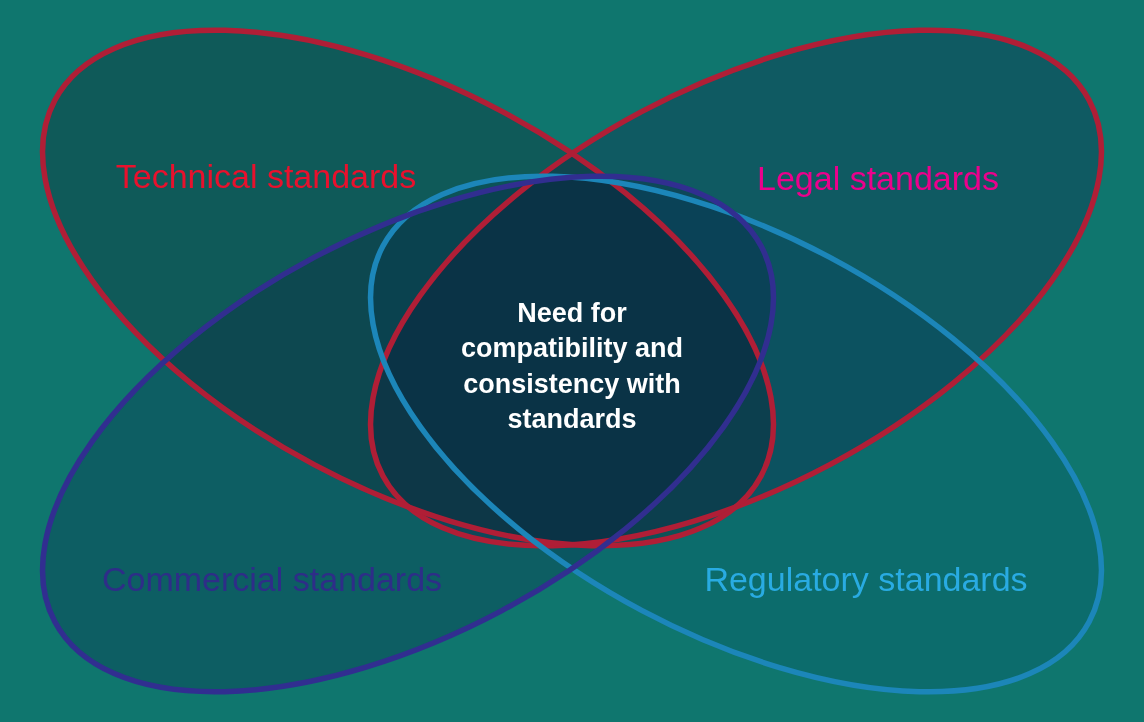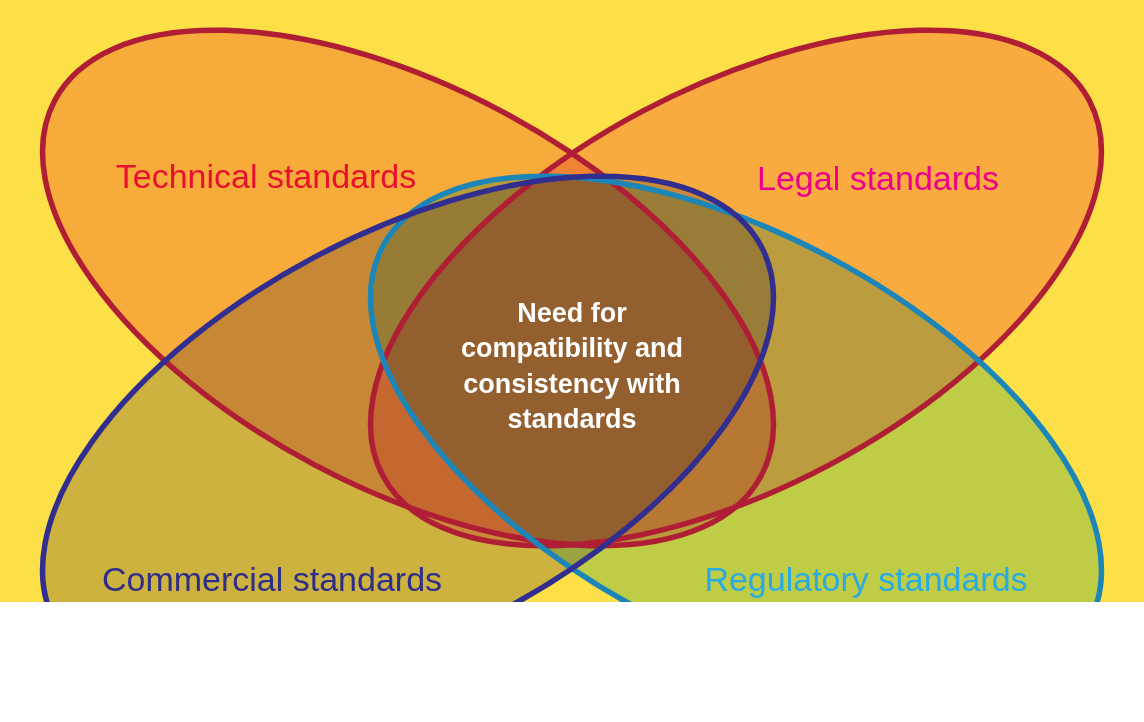--- a/index.html
+++ b/index.html
@@ -3,22 +3,22 @@
 <meta charset="utf-8">
 <style>
   html, body {
     margin: 0;
     padding: 0;
     background: #ffffff;
   }
   .stage {
     position: relative;
     width: 1144px;
-    height: 602px;
-    background: #fde047;
+    height: 722px;
+    background: #0f766e;
     overflow: hidden;
   }
   svg { display: block; }
 
   
   .vfill {
     stroke: none;
     mix-blend-mode: multiply;
   }
   

